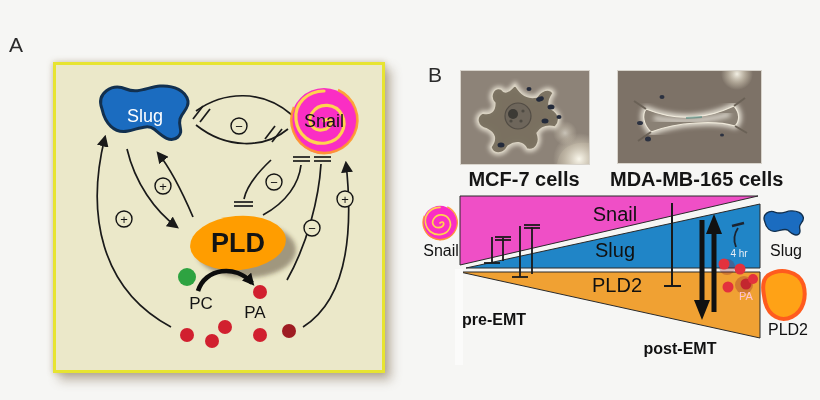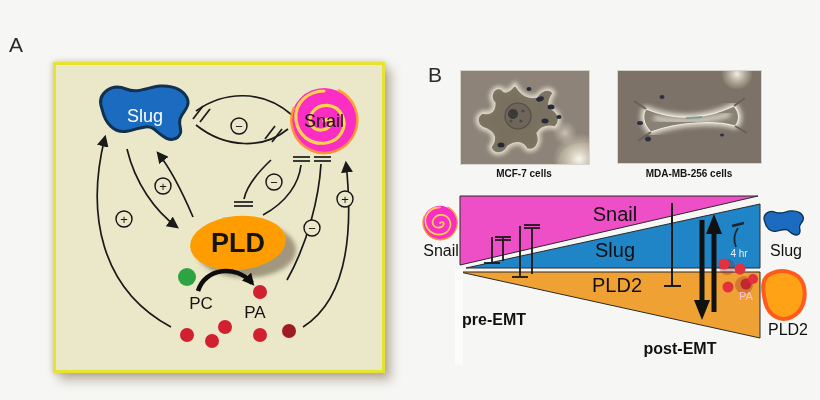--- a/index.html
+++ b/index.html
@@ -17,21 +17,21 @@
     position:absolute;left:53px;top:62px;width:332px;height:311px;
     background:#ebe8c9;border:3px solid #e7e431;box-sizing:border-box;
     box-shadow:0 0 6px rgba(150,130,90,.45), 6px 7px 10px rgba(120,100,70,.45);
   }
   #panelA-box svg{position:absolute;left:0;top:0;}
   svg text{font-family:"Liberation Sans",sans-serif;}
   .micrograph{
     position:absolute;border:1px solid #d8d4cc;box-sizing:content-box;
   }
   .caption{
-    position:absolute;font-size:10px;font-weight:700;color:#151515;
+    position:absolute;font-size:20px;font-weight:700;color:#151515;
     text-align:center;white-space:nowrap;
   }
   #emt-svg{position:absolute;left:420px;top:190px;}
 </style>
 </head>
 <body>
 
 <div class="stage">
 
   
@@ -217,21 +217,21 @@
       <g fill="#2b3140">
         <ellipse cx="22" cy="52" rx="3" ry="2"></ellipse>
           <ellipse cx="30" cy="68" rx="3" ry="2.5"></ellipse>
         <ellipse cx="44" cy="26" rx="2.5" ry="2"></ellipse>
           <ellipse cx="104" cy="64" rx="2" ry="1.5"></ellipse>
       </g>
     </svg>
   </div>
 
   <div class="caption" style="left:460px;top:168px;width:128px;">MCF-7 cells</div>
-  <div class="caption" style="left:610px;top:168px;width:158px;">MDA-MB-256 cells</div>
+  <div class="caption" style="left:610px;top:168px;width:158px;">MDA-MB-165 cells</div>
 
   
   <svg id="emt-svg" width="400" height="210" viewBox="0 0 400 210">
 
     <polygon points="40,6 338,6 40,75" fill="#ef4fc6" stroke="#2a2a2a" stroke-width="1"></polygon>
     <polygon points="46,78 340,14 340,78" fill="#2085c7" stroke="#2a2a2a" stroke-width="1"></polygon>
     <polygon points="40,82 340,82 340,148" fill="#f0a133" stroke="#2a2a2a" stroke-width="1"></polygon>
     <rect x="35" y="79" width="8" height="96" fill="#fbfbfa"></rect>
 
     <text x="195" y="31" text-anchor="middle" font-size="20" fill="#111">Snail</text>

